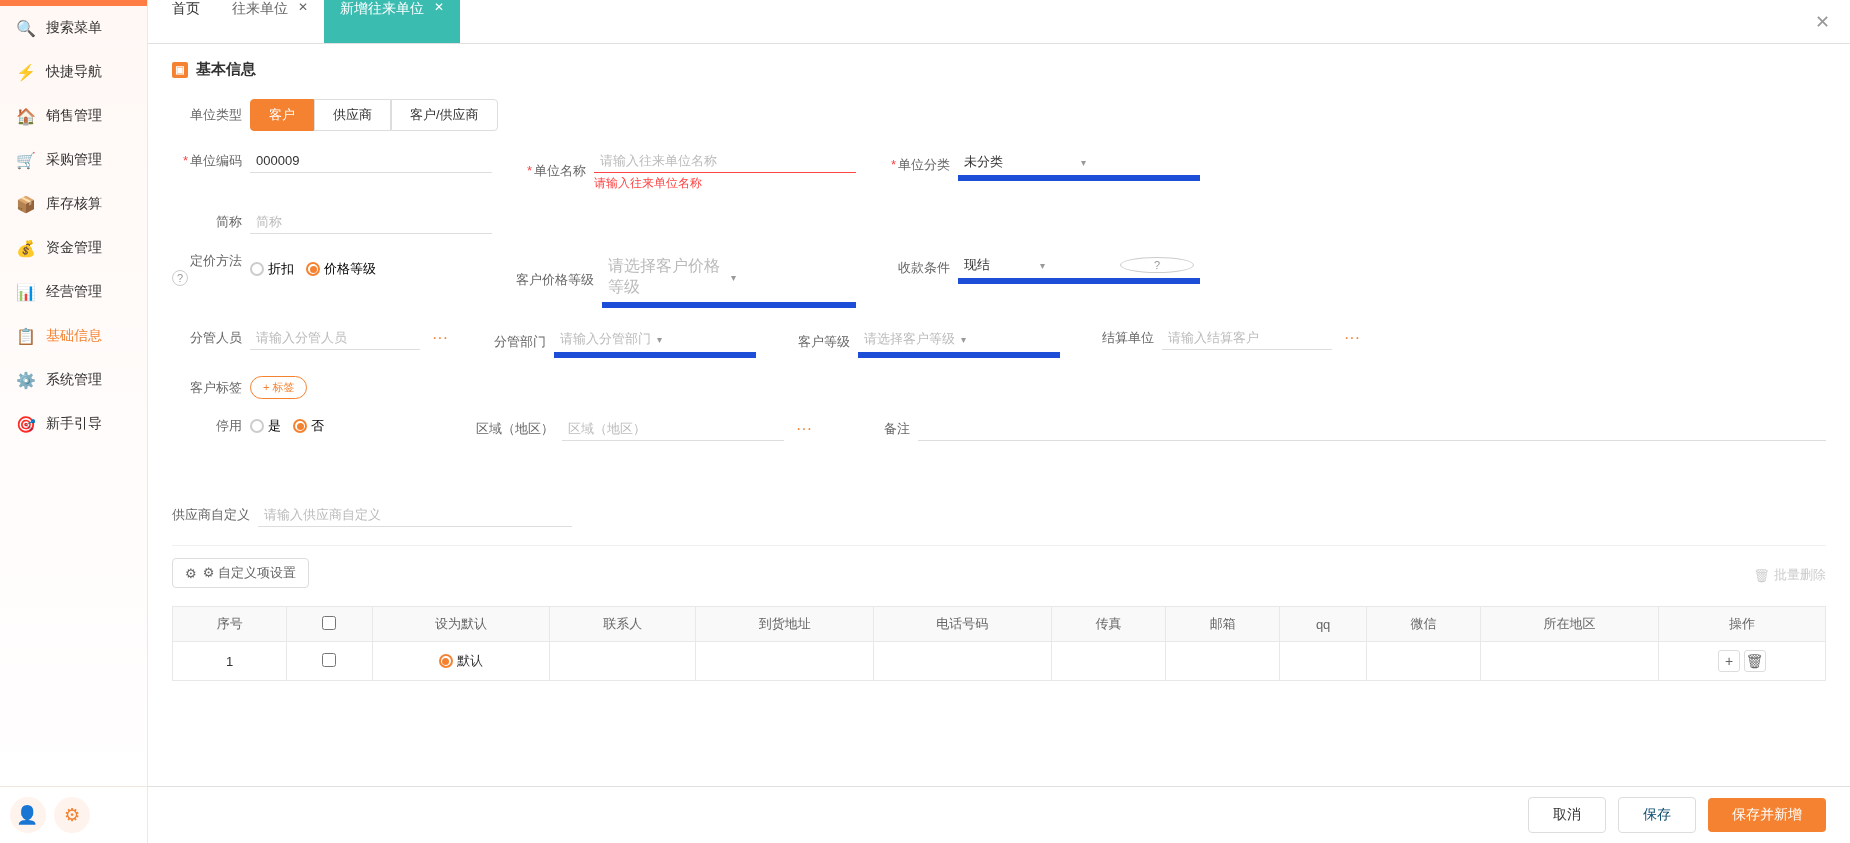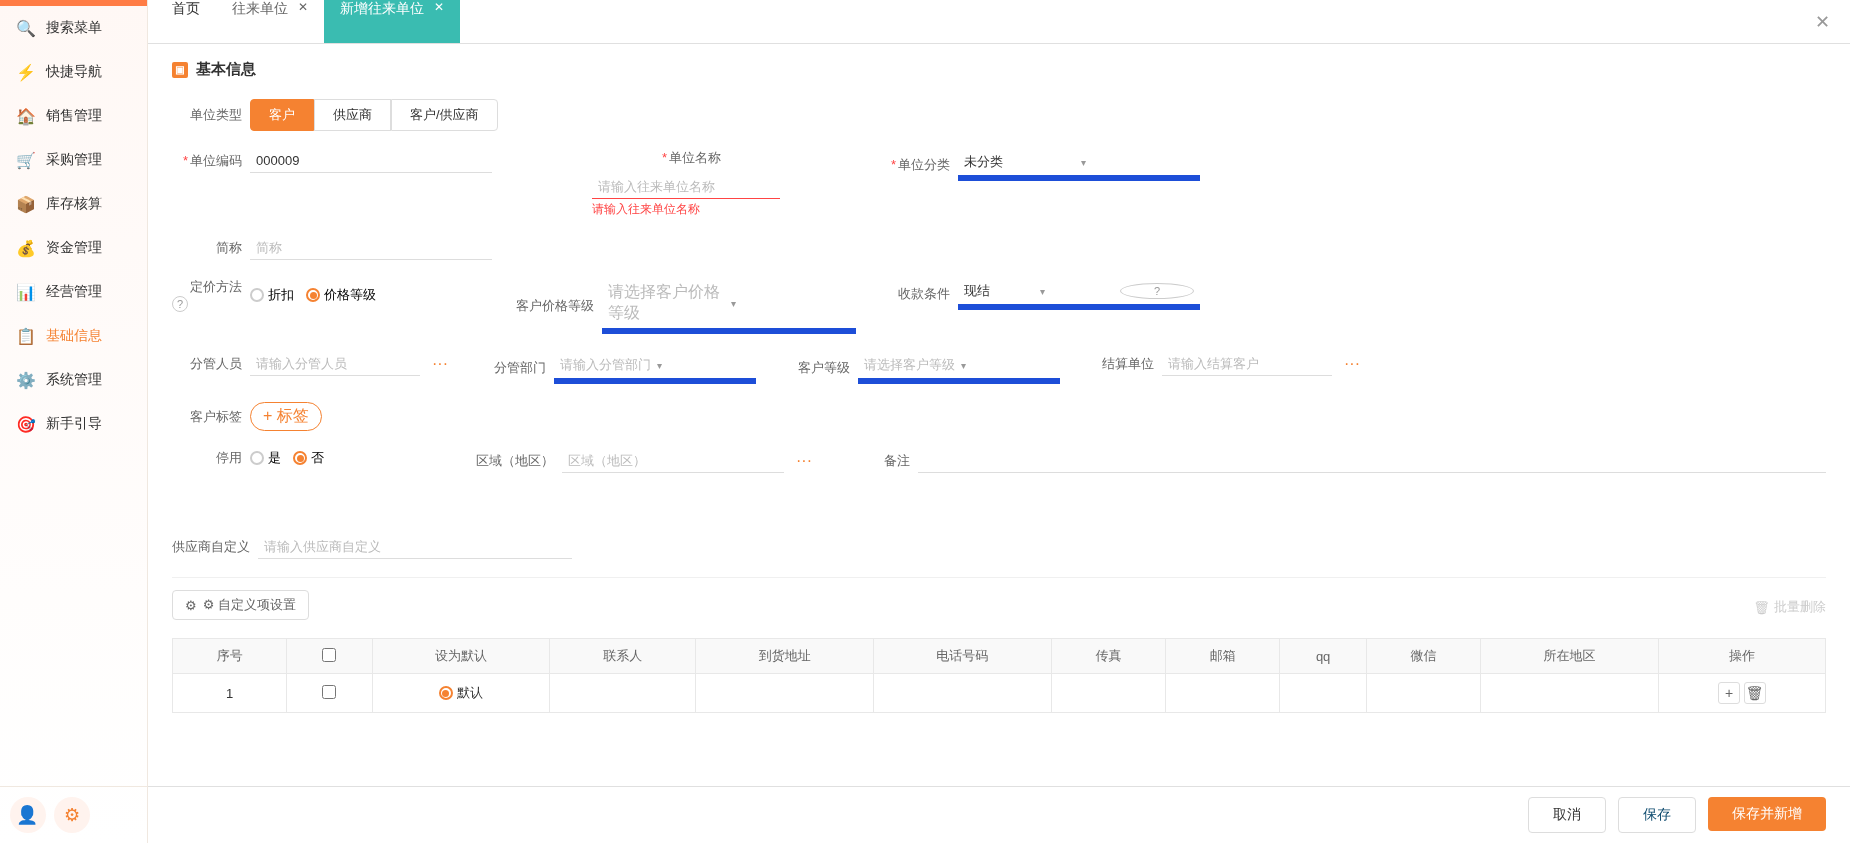--- a/index.html
+++ b/index.html
@@ -202,21 +202,21 @@
     
     .more-btn { color: #f58231; cursor: pointer; font-size: 16px; padding: 0 4px; }
 
     
     .tag-btn {
       display: flex; align-items: flex-end; gap: 4px;
       border: 1px solid #f58231;
       color: #f58231;
       border-radius: 20px;
       padding: 3px 12px;
-      font-size: 16px;
+      font-size: 11px;
       cursor: pointer;
       background: #fff;
     }
 
     
     .help-icon {
       width: 16px; height: 16px;
       border-radius: 50%;
       border: 1px solid #ccc;
       display: flex; align-items: center; justify-content: center;
@@ -288,21 +288,21 @@
       background: #fff;
       cursor: pointer;
       font-size: 14px;
       display: inline-flex; align-items: center; justify-content: center;
       color: #666;
     }
 
     
     .footer {
       display: flex;
-      align-items: flex-start;
+      align-items: center;
       justify-content: flex-end;
       padding: 10px 24px;
       background: #fff;
       border-top: 1px solid #e0e0e0;
       gap: 12px;
     }
     .btn-cancel {
       padding: 8px 24px;
       border: 1px solid #ddd;
       background: #fff;
@@ -421,21 +421,21 @@
           <button class="type-btn">客户/供应商</button>
         </div>
       </div>
     </div>
 
     <div class="form-row">
       <div class="form-field" style="max-width: 320px;">
         <span class="form-label"><span class="required-star">*</span><span>单位编码</span></span>
         <input class="form-input" type="text" value="000009" style="">
       </div>
-      <div class="form-field" style="max-width: 340px; flex-direction: column;">
+      <div class="form-field" style="max-width: 340px;">
         <span class="form-label"><span class="required-star">*</span><span>单位名称</span></span>
         <div class="field-wrapper">
           <input class="form-input error" type="text" placeholder="请输入往来单位名称" style="">
           <span class="error-text">请输入往来单位名称</span>
         </div>
       </div>
       <div class="form-field" style="max-width: 320px;">
         <span class="form-label"><span class="required-star">*</span><span>单位分类</span></span>
         <div class="form-select">
           <span>未分类</span>

